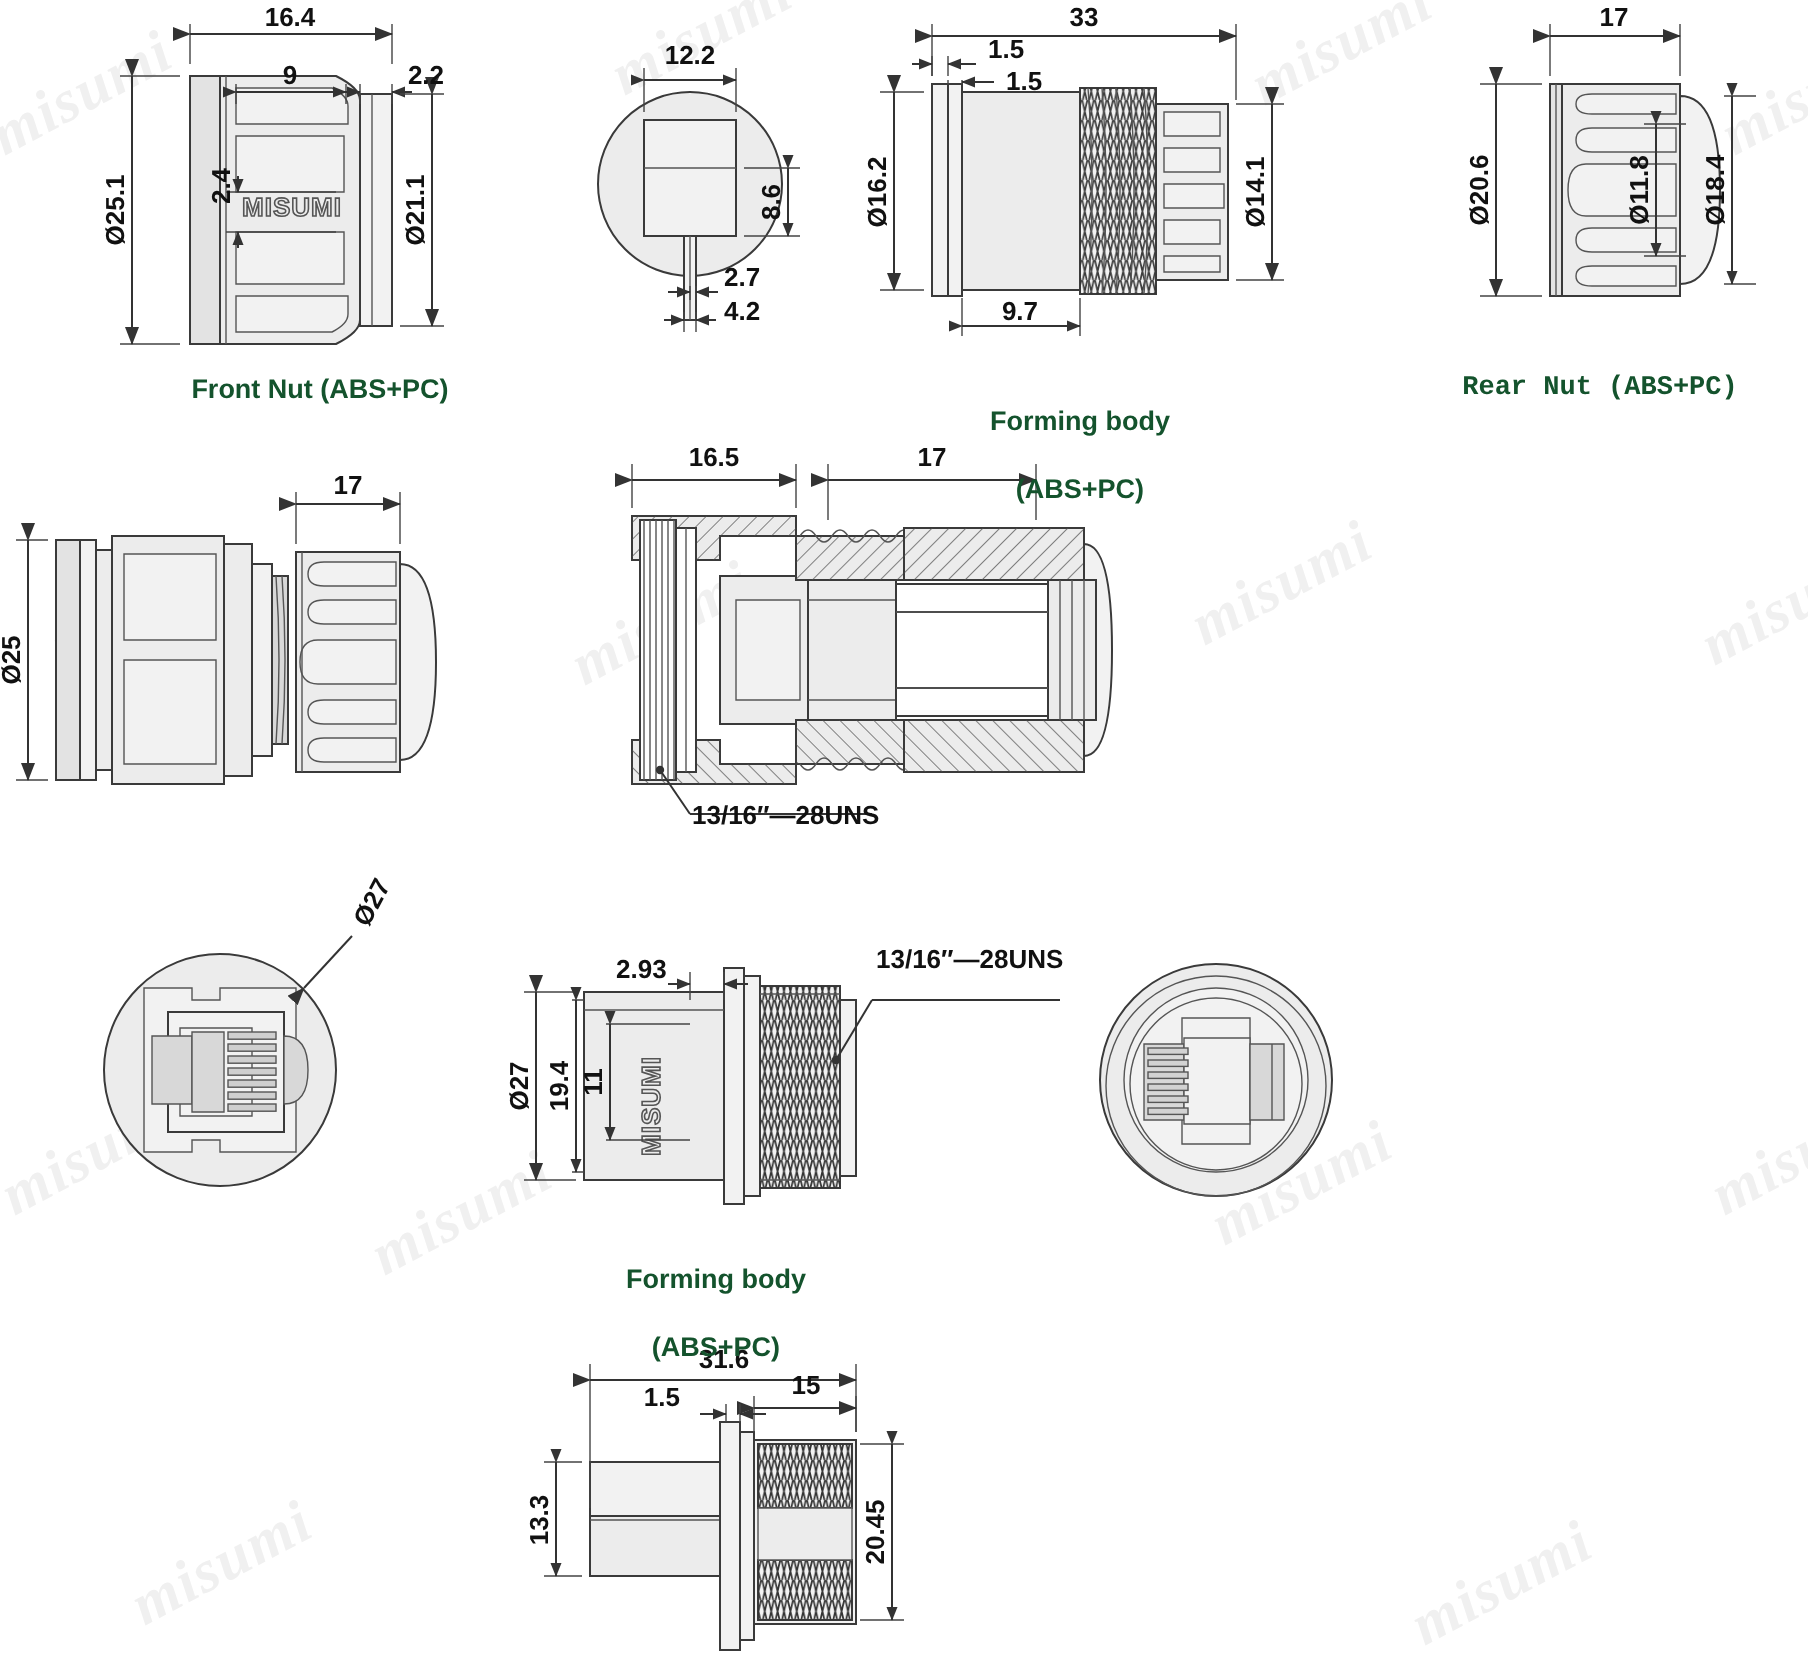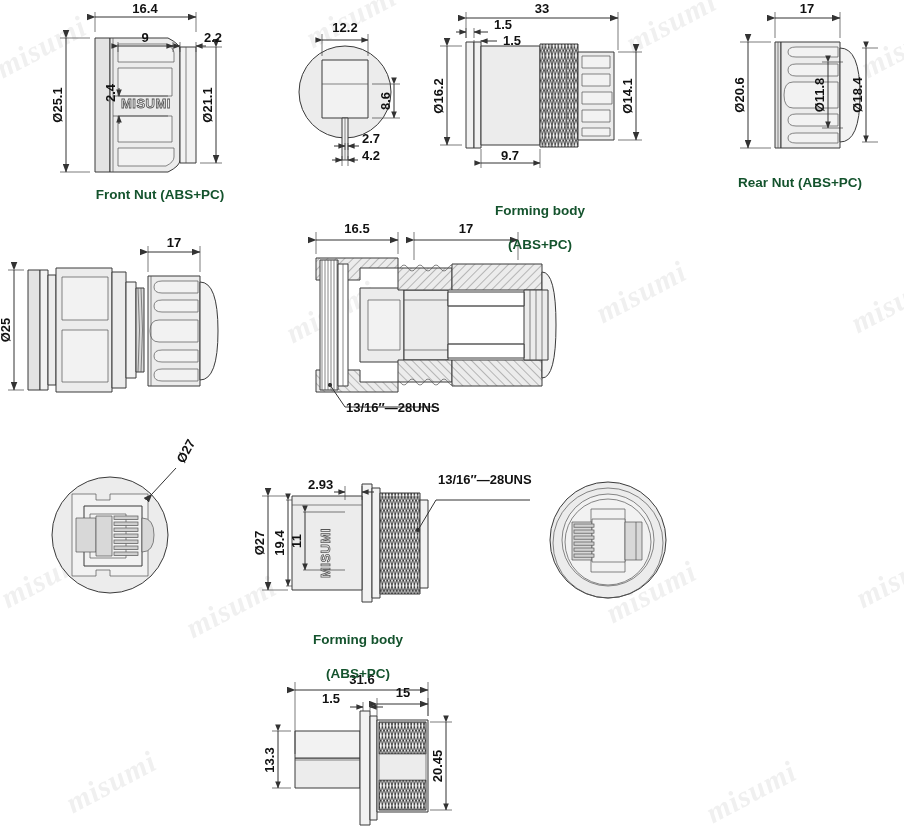--- a/index.html
+++ b/index.html
@@ -446,20 +446,20 @@
     <text class="dimtxt" x="0" y="0" text-anchor="middle" transform="translate(442,766) rotate(-90)">20.45</text>
   </svg>
 
   <div class="cap" style="left:45px;top:186px;width:230px;">Front Nut (ABS+PC)</div>
 
   <div class="cap" style="left:440px;top:185px;width:200px;">
     <span>Forming body</span><br>
     <span>(ABS+PC)</span>
   </div>
 
-  <div class="cap" style="left:700px;top:174px;width:200px;">Rear Nut (ABS+PC)</div>
+  <div class="cap" style="left:700px;top:186px;width:200px;font-family:Liberation Mono, monospace;">Rear Nut (ABS+PC)</div>
 
   <div class="cap" style="left:258px;top:614px;width:200px;">
     <span>Forming body</span><br>
     <span>(ABS+PC)</span>
   </div>
 
 </div>
 
 </body></html>

